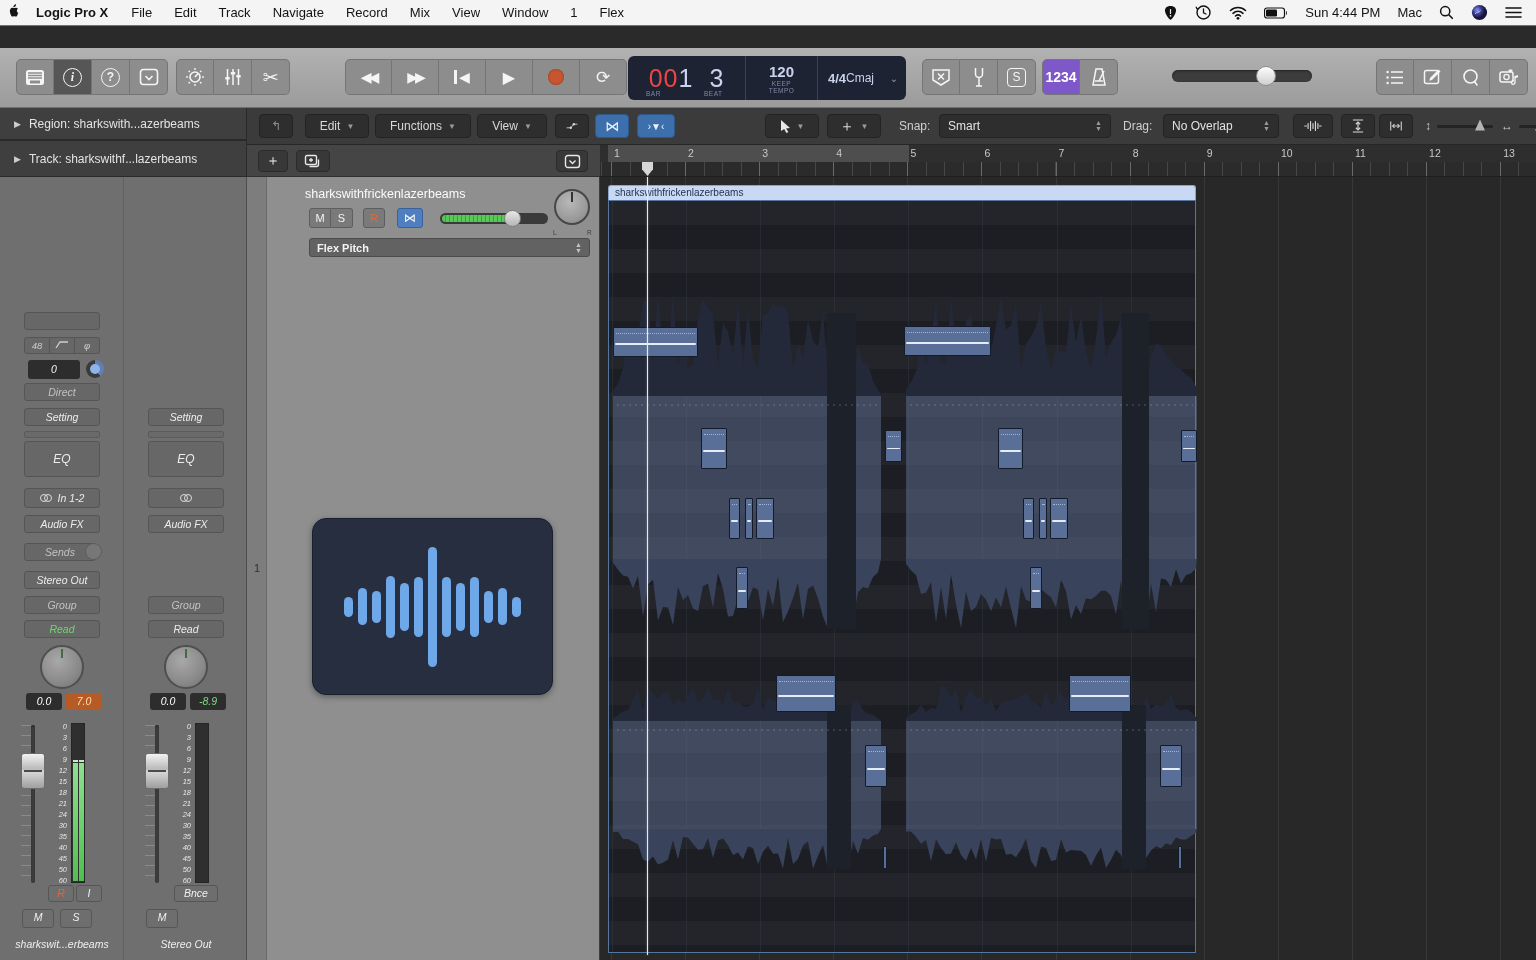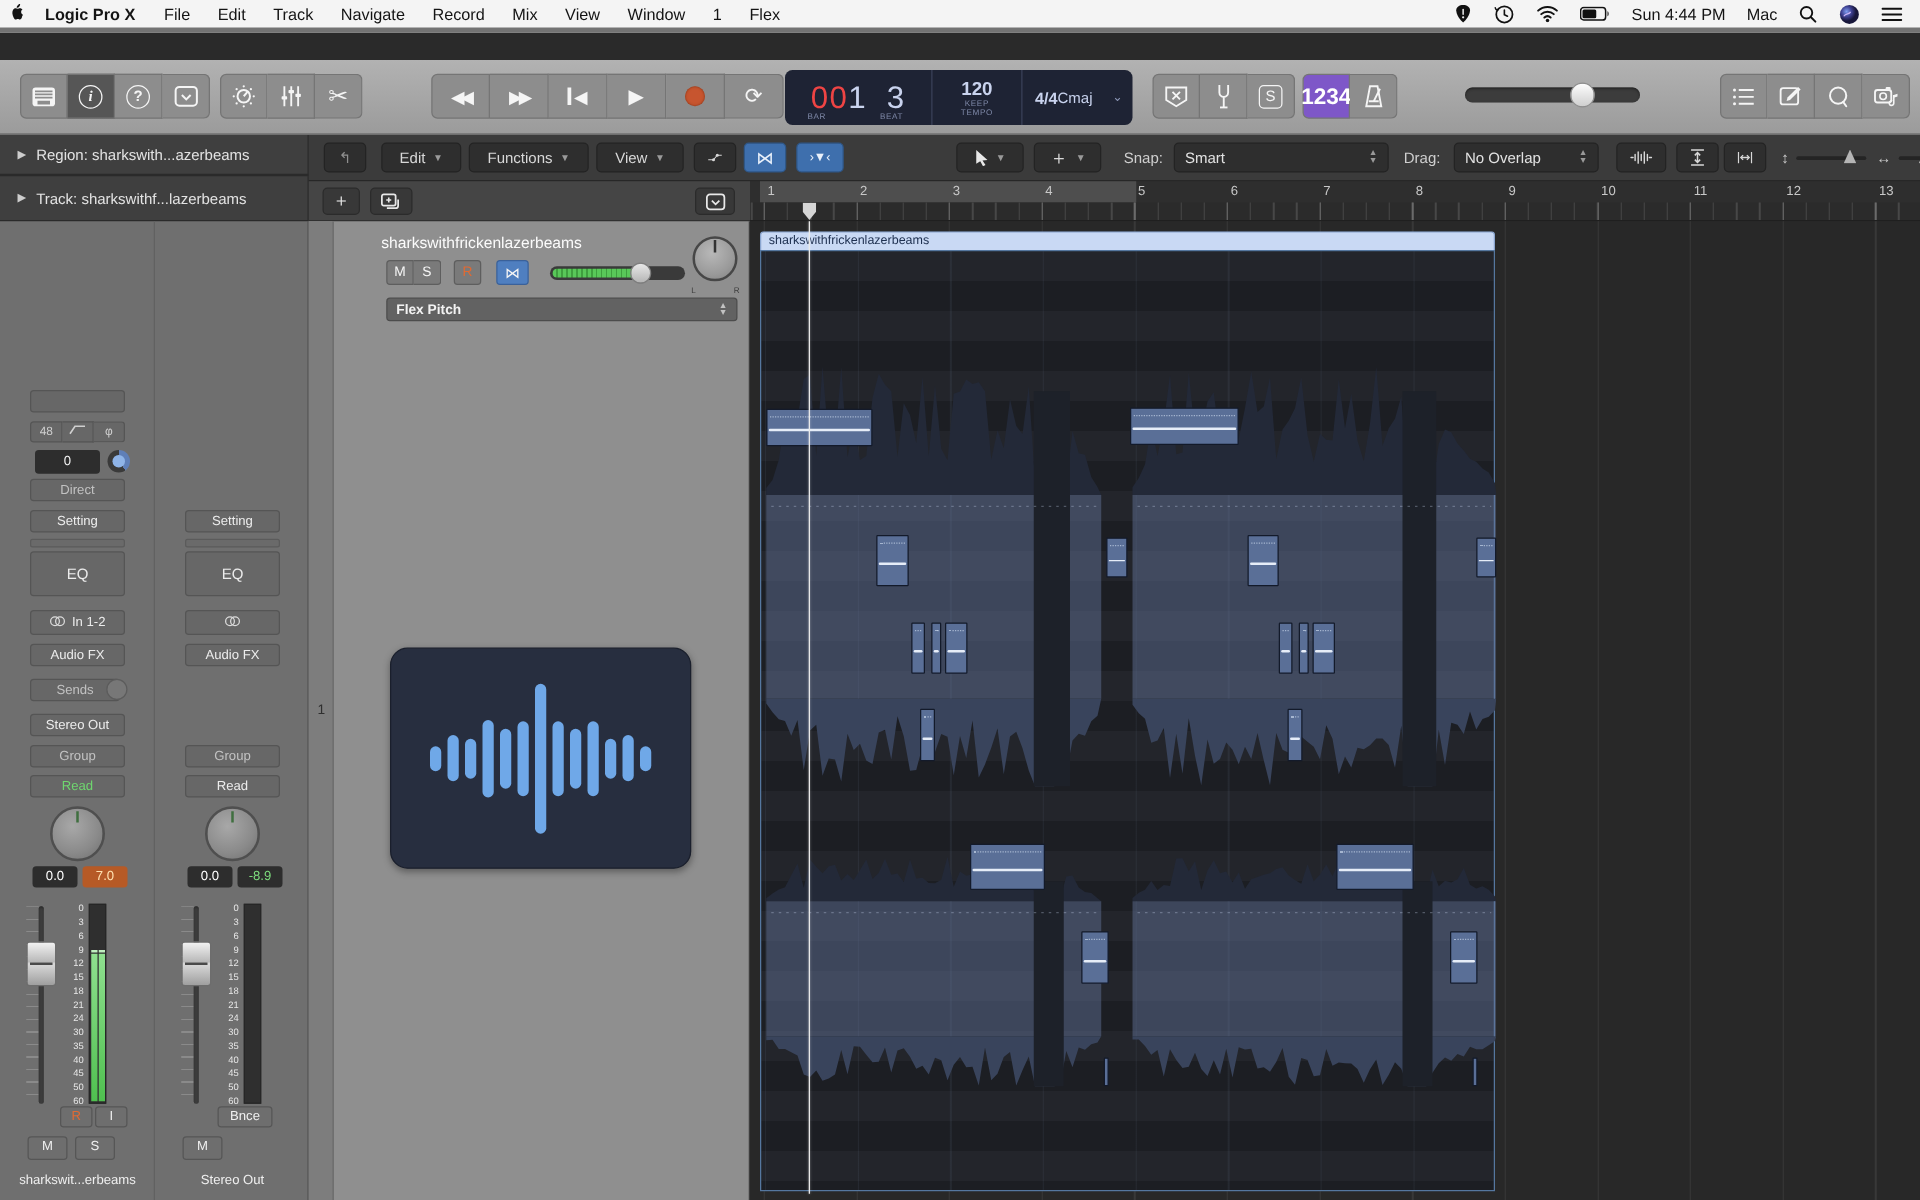--- a/index.html
+++ b/index.html
@@ -1,21 +1,21 @@
 <!DOCTYPE html>
 <html><head>
 <meta charset="utf-8">
 <style>
   * { margin:0; padding:0; box-sizing:border-box; }
   html,body { background:#000; }
   body { font-family:"Liberation Sans","DejaVu Sans",sans-serif; -webkit-font-smoothing:antialiased; }
   #root { position:relative; width:1536px; height:960px; overflow:hidden; background:#2a2a2a; }
 
   
-  #menubar { position:absolute; left:0; top:0; width:1536px; height:26px; background:#f4f4f4; border-bottom:4px solid #737373; display:flex; align-items:center; font-size:13px; color:#141414; }
+  #menubar { position:absolute; left:0; top:0; width:1536px; height:26px; background:#f4f4f4; border-bottom:1px solid #737373; display:flex; align-items:center; font-size:13px; color:#141414; }
   .mb-apple { width:30px; text-align:center; }
   .mb-app { font-weight:bold; padding:0 12px 0 6px; }
   .mb-item { padding:0 11px; }
   #mb-status { margin-left:auto; display:flex; align-items:center; gap:17px; padding-right:14px; }
   #mb-status .txt { font-size:13px; }
   .sicon { display:inline-flex; align-items:center; }
 
   
   #titlebar { position:absolute; left:0; top:26px; width:1536px; height:22px; background:linear-gradient(#dcdcdc,#c9c9c9); border-bottom:1px solid #8a8a8a; }
   .tl { position:absolute; top:5px; width:12px; height:12px; border-radius:50%; }
@@ -39,21 +39,21 @@
   .lcd-big { font-size:25px; letter-spacing:1px; }
   .lcd-dim { color:#ef4444; }
   .lcd-sub { position:absolute; bottom:3px; font-size:6.5px; letter-spacing:.5px; color:#7f89a8; }
   .lcd-tempo { width:72px; border-right:1px solid #3a4158; flex-direction:column; }
   .lcd-tempo .v { font-size:15px; font-weight:bold; }
   .lcd-tempo .s { font-size:6.5px; color:#7f89a8; letter-spacing:.5px; }
   .lcd-key { width:66px; flex-direction:row; }
   .lcd-key .v { font-size:13px; font-weight:bold; }
   .lcd-key .k { font-size:12px; }
   .lcd-chev { width:20px; display:flex; align-items:center; justify-content:center; color:#8d97b6; font-size:10px; }
-  #countin { background:#7e57c8 !important; color:#fff; font-size:18px; font-weight:bold; }
+  #countin { background:#7e57c8 !important; color:#fff; font-size:14px; font-weight:bold; }
   #master-vol { position:absolute; left:1172px; top:22px; width:140px; height:12px; background:#3c3c3c; border-radius:6px; box-shadow:inset 0 1px 2px #222; }
   #master-vol .thumb { position:absolute; left:84px; top:-4px; width:20px; height:20px; border-radius:50%; background:linear-gradient(#fdfdfd,#cfcfcf); border:1px solid #8e8e8e; }
 
   
   #controlbar { position:absolute; left:247px; top:108px; width:1289px; height:37px; background:#3b3b3b; border-bottom:1px solid #272727; }
   .cb-btn { position:absolute; top:6px; height:24px; background:#2e2e2e; border:1px solid #232323; border-radius:4px; color:#d8d8d8; font-size:12px; display:flex; align-items:center; justify-content:center; gap:6px; padding:0 10px; }
   .cb-btn .chev { font-size:8px; color:#9a9a9a; }
   .cb-btn.blue { background:#3e6fad; border-color:#2f5788; color:#eaf1fb; }
   .cb-label { position:absolute; top:11px; font-size:12px; color:#cfcfcf; }
   .cb-select { position:absolute; top:6px; height:24px; background:#2e2e2e; border:1px solid #232323; border-radius:4px; color:#e2e2e2; font-size:12px; display:flex; align-items:center; padding:0 8px; }
@@ -62,21 +62,21 @@
   .mini-slider .tr { position:relative; width:56px; height:3px; background:#242424; border-radius:2px; }
   .mini-slider .th { position:absolute; top:-5px; width:10px; height:11px; background:#b5b5b5; clip-path:polygon(50% 0,100% 100%,0 100%); }
 
   
   .insp-row { position:absolute; left:0; width:247px; height:32px; background:#3f3f3f; border-bottom:1px solid #2a2a2a; border-right:1px solid #2a2a2a; color:#e3e3e3; font-size:12px; display:flex; align-items:center; padding-left:14px; gap:8px; }
   .insp-row .tri { font-size:9px; color:#cdcdcd; }
 
   
   #inspector { position:absolute; left:0; top:177px; width:247px; height:783px; background:#6f6f6f; border-right:1px solid #4e4e4e; }
   #inspector .vdiv { position:absolute; left:123px; top:0; width:1px; height:783px; background:#616161; }
-  .cs-el { position:absolute; font-size:10.5px; color:#ececec; }
+  .cs-el { position:absolute; font-size:10.5px; color:#ececec;font-style:italic; }
   .cs-btn { background:#676767; border:1px solid #555; border-radius:3px; text-align:center; line-height:16px; height:18px; width:76px; }
   .cs-btn.dim { color:#c2c2c2; }
   .cs-btn.green { color:#6fd66f; }
   .cs-thin { background:#6a6a6a; border:1px solid #5b5b5b; border-radius:2px; height:7px; width:76px; }
   .cs-seg { display:flex; width:76px; height:17px; }
   .cs-seg div { flex:1; background:#676767; border:1px solid #555; border-left-width:0; text-align:center; line-height:15px; font-size:9.5px; color:#cfcfcf; }
   .cs-seg div:first-child { border-left-width:1px; border-radius:3px 0 0 3px; }
   .cs-seg div:last-child { border-radius:0 3px 3px 0; }
   .cs-val { background:#2d2d2d; border-radius:3px; color:#f2f2f2; text-align:center; line-height:19px; height:19px; width:52px; }
   .tune-knob { position:absolute; width:18px; height:18px; border-radius:50%; background:conic-gradient(#5f7fb8 0 40%, #3a3a3a 40% 100%); }

